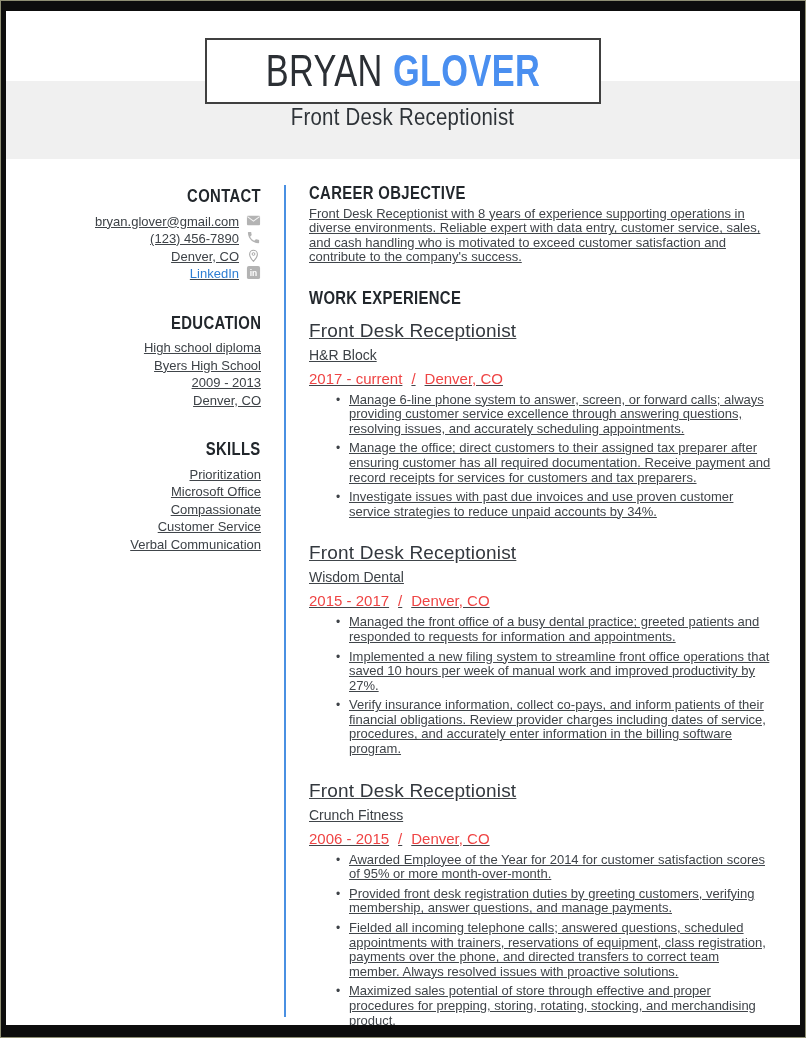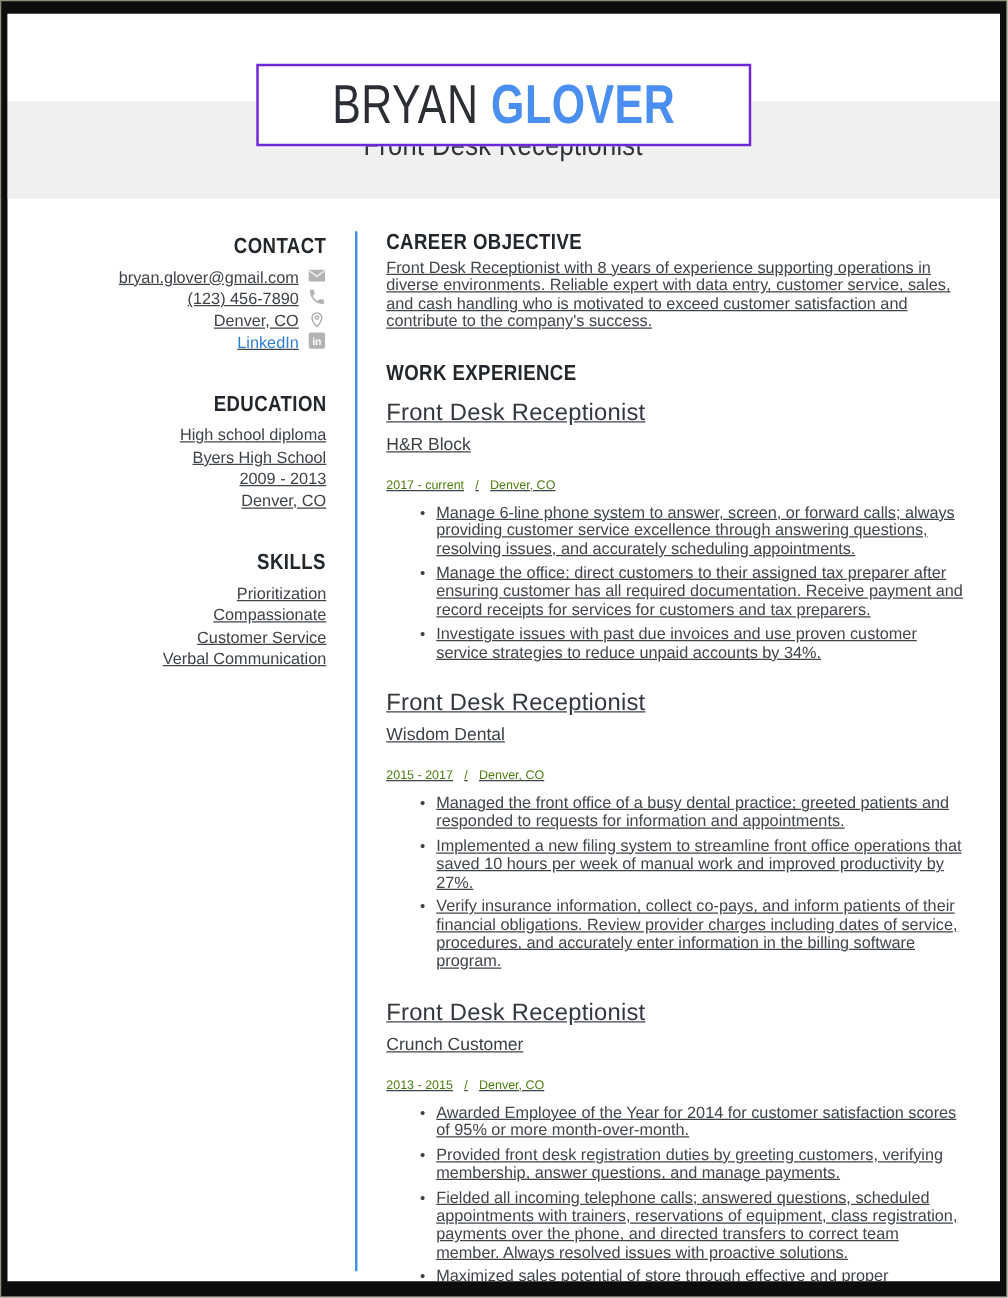--- a/index.html
+++ b/index.html
@@ -17,25 +17,25 @@
     outline-offset: -1px;
     overflow: hidden;
     font-family: "Liberation Sans", sans-serif;
     color: #40454a;
   }
   
   .band-white { height: 70px; background: #ffffff; }
   .band-gray  { height: 78px; background: #f0f0f0; text-align: center; }
   .name-box {
     position: absolute;
-    top: 40px; left: 50%;
+    top: 27px; left: 50%;
     transform: translateX(-50%);
     width: 392px; height: 62px;
     background: #ffffff;
-    border: 2px solid #6d28d9;
+    border: 2px solid #404040;
     display: flex; align-items: center; justify-content: center;
     z-index: 2;
   }
   .name {
     font-size: 44px;
     white-space: nowrap;
     transform: scaleX(0.78);
     letter-spacing: 0.5px;
     font-weight: 500;
   }
@@ -93,21 +93,21 @@
   
   .side-section { margin-top: 32px; }
   .side-lines div { height: 17.5px; }
   
   .objective { margin: 0; max-width: 464px; }
   .work-h-wrap { margin-top: 26px; }
   .job { margin-top: 22px; }
   .job-first { margin-top: 7px; }
   .job-title { font-size: 19px; color: #33383e; line-height: 23px; letter-spacing: 0.2px; }
   .job-company { font-size: 14px; color: #3c4146; line-height: 19px; margin-top: 4px; }
-  .job-dates { font-size: 10px; color: #4d7c0f; line-height: 19px; margin-top: 14px; }
+  .job-dates { font-size: 15px; color: #ef4444; line-height: 19px; margin-top: 4px; }
   .job-dates .sep { margin: 0 9px; }
   ul.bullets { margin: 5px 0 0 0; padding: 0 0 0 40px; list-style: none; }
   ul.bullets li { position: relative; margin-bottom: 5px; }
   ul.bullets li::before {
     content: "\2022";
     position: absolute;
     left: -13px; top: 0;
     color: #3d4247;
     font-size: 12px;
   }
@@ -180,20 +180,21 @@
           <div>Byers High School</div>
           <div>2009 - 2013</div>
           <div>Denver, CO</div>
         </div>
       </div>
 
       <div class="side-section">
         <span class="side-h">SKILLS</span>
         <div class="side-lines">
           <div>Prioritization</div>
+          <div>Microsoft Office</div>
           <div>Compassionate</div>
           <div>Customer Service</div>
           <div>Verbal Communication</div>
         </div>
       </div>
     </div>
 
     <div class="right-col">
 
       <div>
@@ -228,23 +229,23 @@
           <ul class="bullets">
             <li>Managed the front office of a busy dental practice; greeted patients and responded to requests for information and appointments.</li>
             <li>Implemented a new filing system to streamline front office operations that saved 10 hours per week of manual work and improved productivity by 27%.</li>
             <li>Verify insurance information, collect co-pays, and inform patients of their financial obligations. Review provider charges including dates of service, procedures, and accurately enter information in the billing software program.</li>
           </ul>
         </div>
 
         
         <div class="job">
           <div class="job-title">Front Desk Receptionist</div>
-          <div class="job-company">Crunch Customer</div>
+          <div class="job-company">Crunch Fitness</div>
           <div class="job-dates">
-            <span>2013 - 2015</span><span class="sep">/</span><span>Denver, CO</span>
+            <span>2006 - 2015</span><span class="sep">/</span><span>Denver, CO</span>
           </div>
           <ul class="bullets">
             <li>Awarded Employee of the Year for 2014 for customer satisfaction scores of 95% or more month-over-month.</li>
             <li>Provided front desk registration duties by greeting customers, verifying membership, answer questions, and manage payments.</li>
             <li>Fielded all incoming telephone calls; answered questions, scheduled appointments with trainers, reservations of equipment, class registration, payments over the phone, and directed transfers to correct team member. Always resolved issues with proactive solutions.</li>
             <li>Maximized sales potential of store through effective and proper procedures for prepping, storing, rotating, stocking, and merchandising product.</li>
           </ul>
         </div>
 
       </div>

